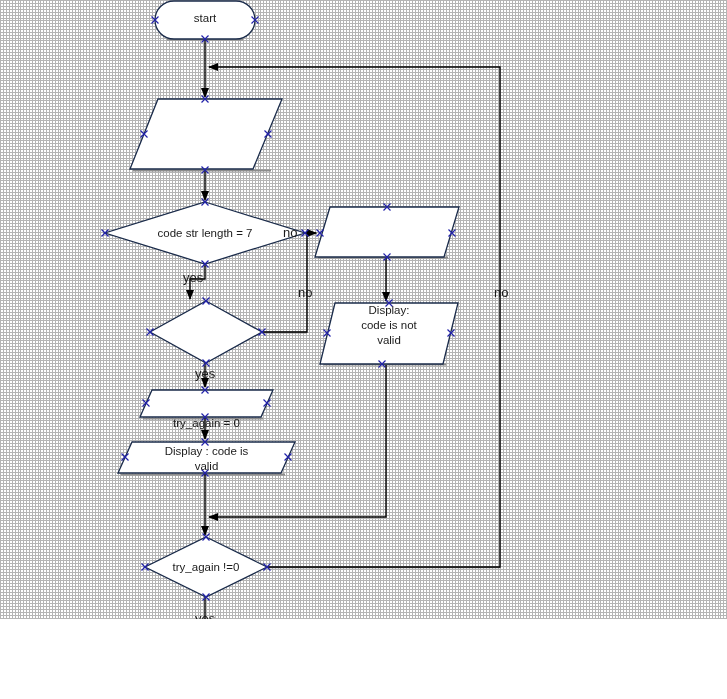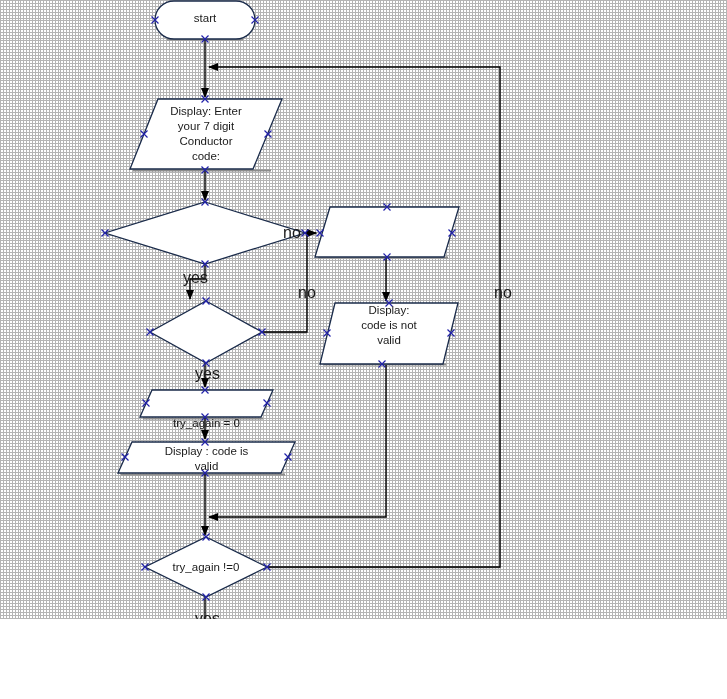--- a/index.html
+++ b/index.html
@@ -37,21 +37,21 @@
     position: absolute;
     text-align: center;
     font-size: 11.5px;
     color: #1a1a1a;
     line-height: 15px;
     pointer-events: none;
     white-space: pre-line;
   }
   .edgelabel {
     position: absolute;
-    font-size: 16px;
+    font-size: 13px;
     color: #1a1a1a;
     line-height: 12px;
     background: transparent;
     pointer-events: none;
   }
 </style>
 </head>
 <body>
 
 <div id="canvas">
@@ -193,25 +193,22 @@
 
       <use href="#xmark" x="205" y="648"></use>
       <use href="#xmark" x="155" y="667"></use>
       <use href="#xmark" x="255" y="667"></use>
       <use href="#xmark" x="205" y="686"></use>
     </g>
   </svg>
 
   <div class="nodelabel" style="left:155px; top:11px; width:100px;">start</div>
 
-  <div class="nodelabel" style="left:130px; top:104px; width:152px;">Display: Enter
-your 7 digit
-Conductor
-code:</div>
-
+
+  <div class="nodelabel" style="left:105px; top:226px; width:200px;">code str length = 7</div>
 
 
 
   <div class="nodelabel" style="left:320px; top:303px; width:138px;">Display:
 code is not
 valid</div>
 
   <div class="nodelabel" style="left:140px; top:416px; width:133px;">try_again = 0</div>
 
   <div class="nodelabel" style="left:118px; top:444px; width:177px;">Display : code is

